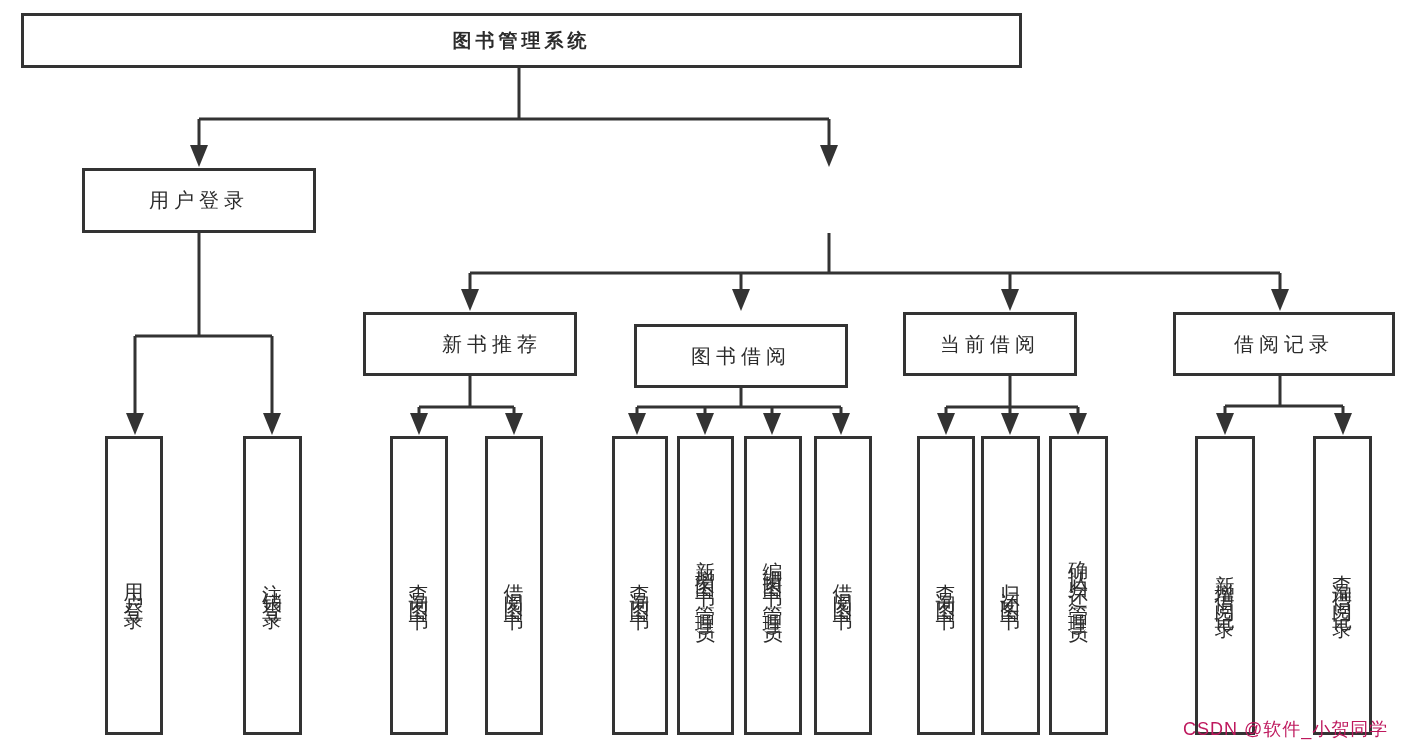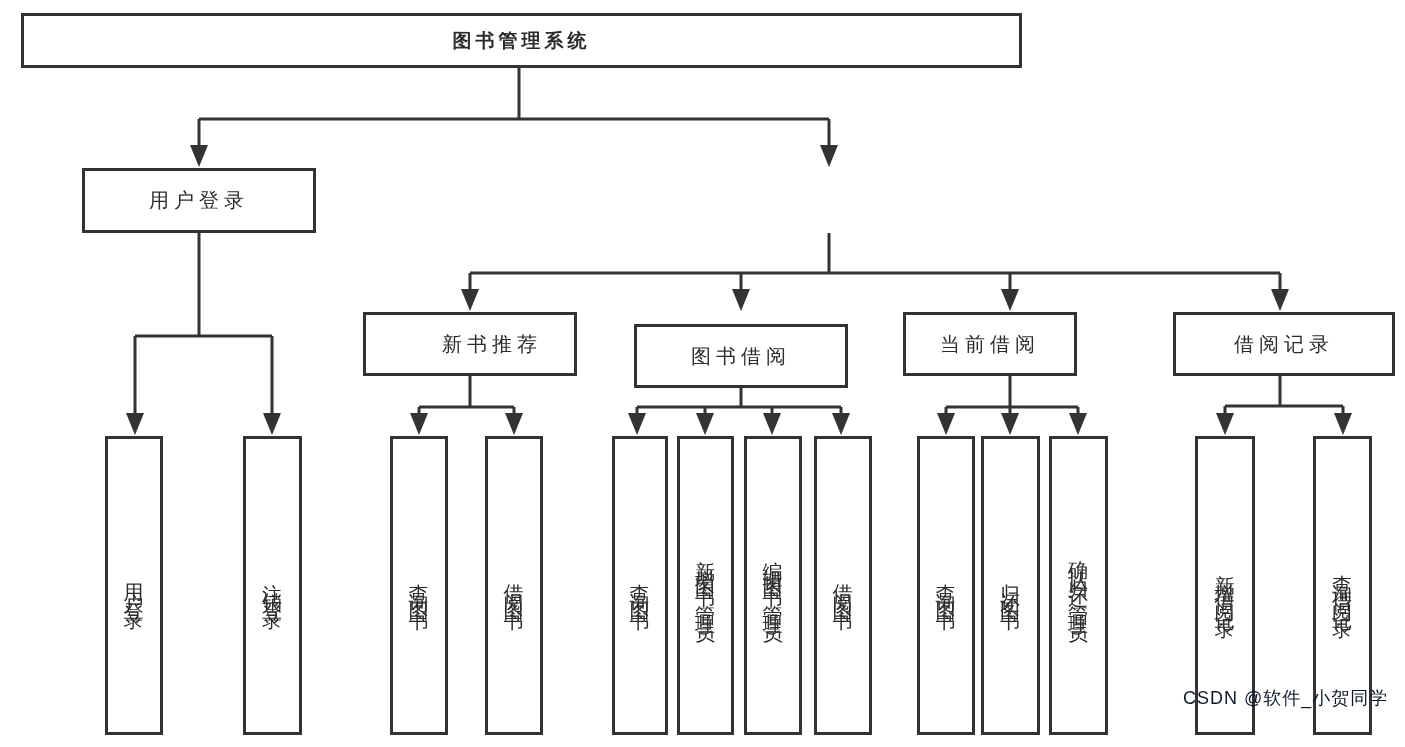--- a/index.html
+++ b/index.html
@@ -49,25 +49,25 @@
     writing-mode: vertical-rl;
     text-orientation: mixed;
     font-size: 20px;
     line-height: 1;
     letter-spacing: 9px;
     white-space: nowrap;
   }
   .watermark {
     position: absolute;
     left: 1183px;
-    top: 686px;
+    top: 717px;
     z-index: 5;
     font-size: 18px;
     letter-spacing: 1px;
-    color: #0f172a;
+    color: #be185d;
     white-space: nowrap;
   }
 </style>
 </head>
 <body>
 
 <div class="stage">
 
   <svg class="wires" width="1405" height="747" viewBox="0 0 1405 747" xmlns="http://www.w3.org/2000/svg" aria-hidden="true">
     <g stroke="#333333" stroke-width="3" fill="none">

